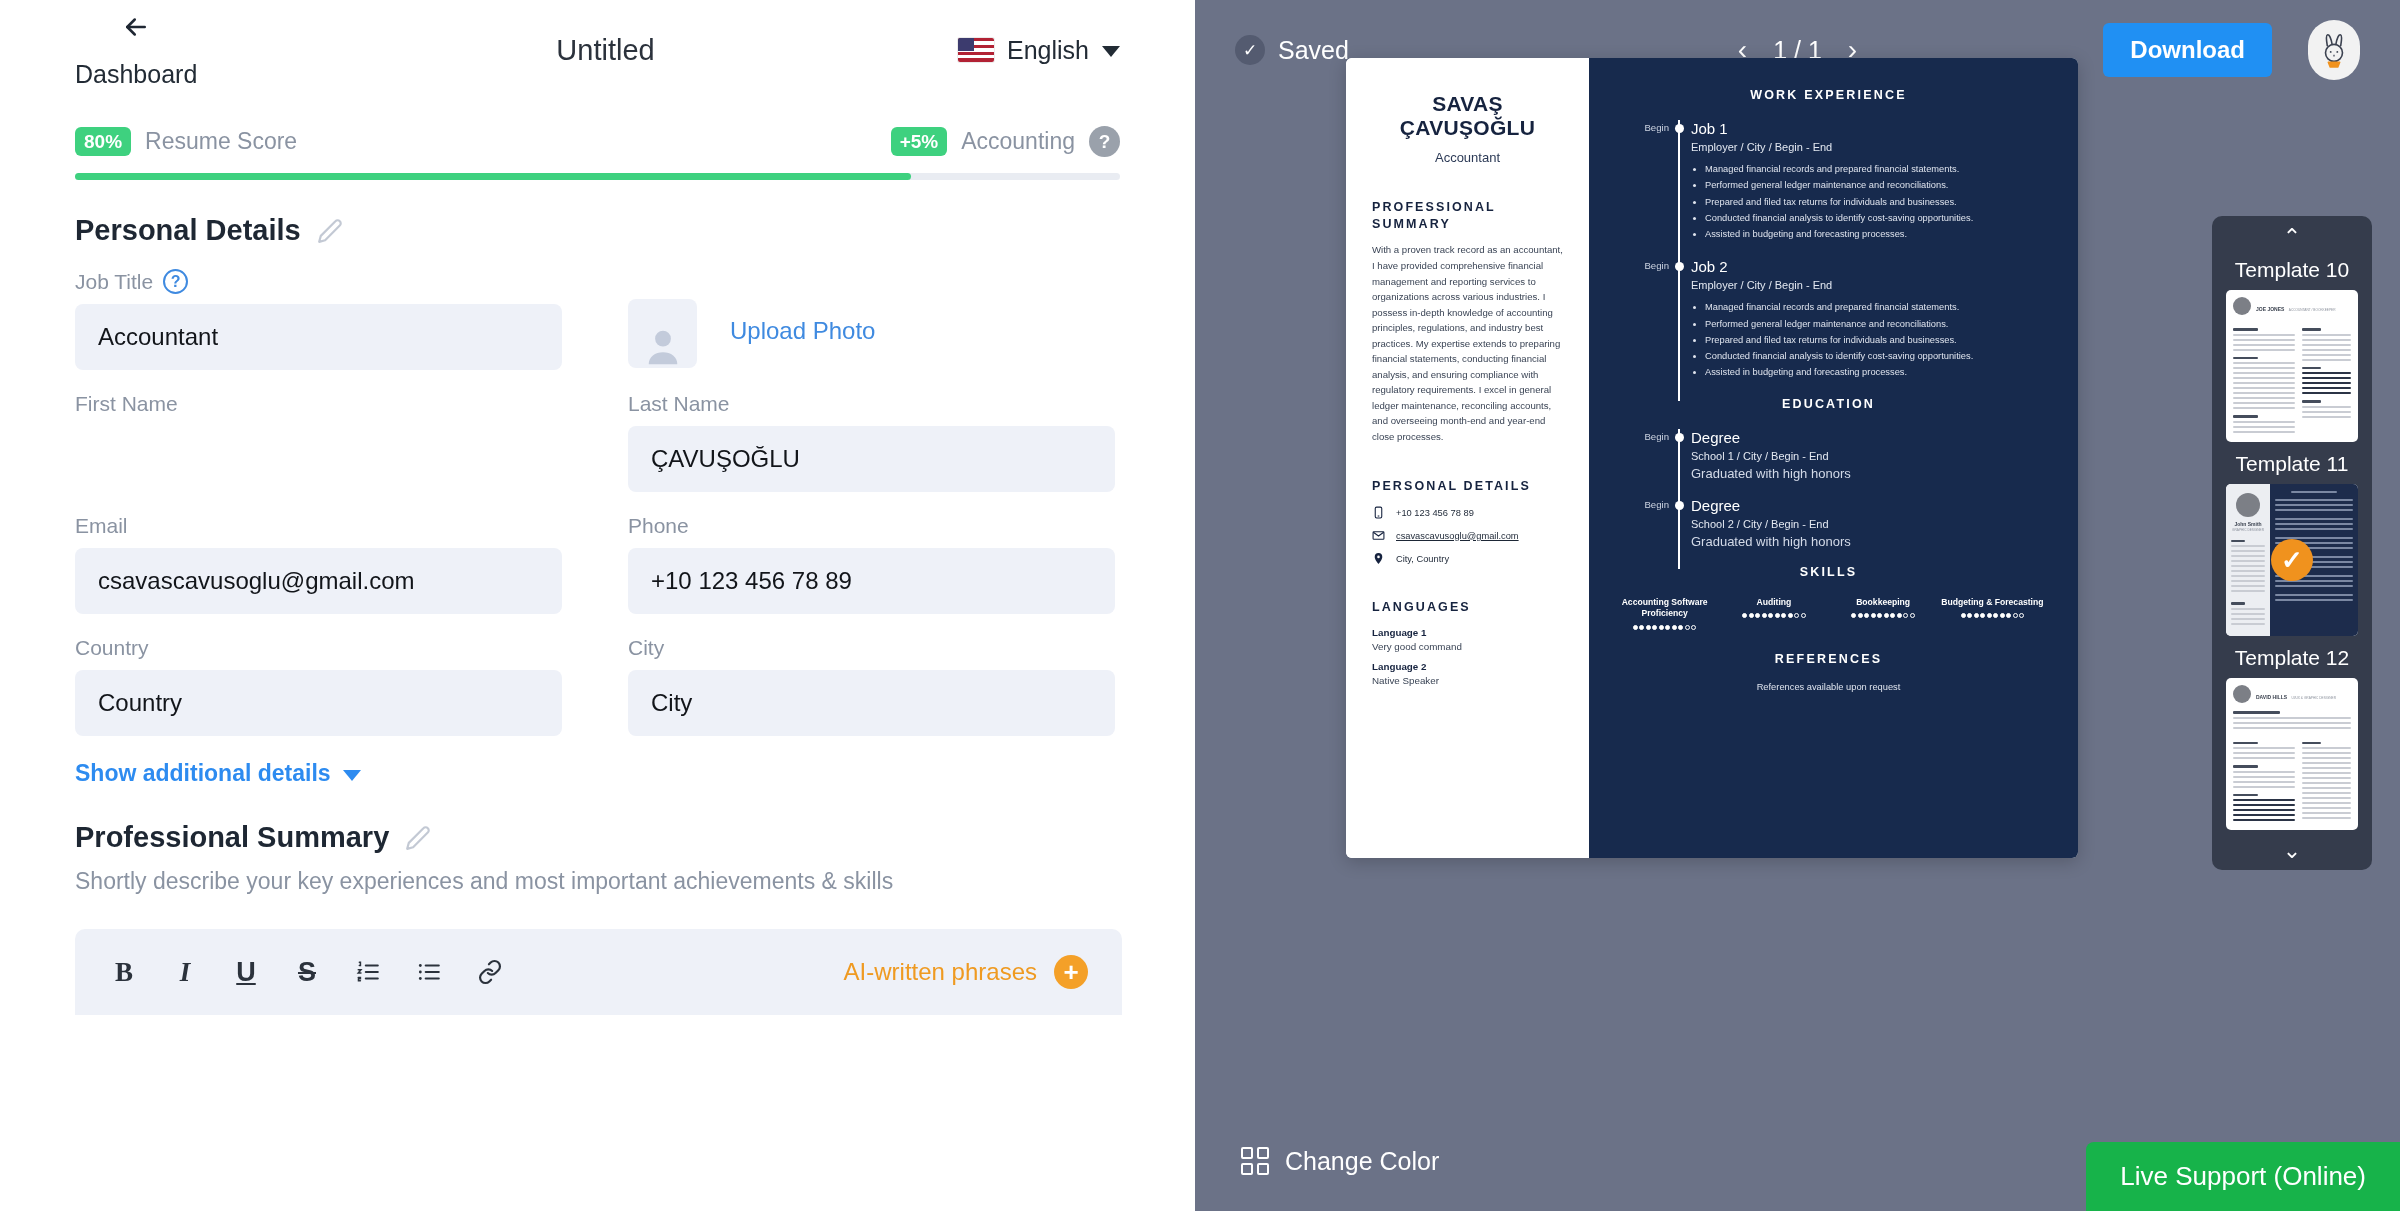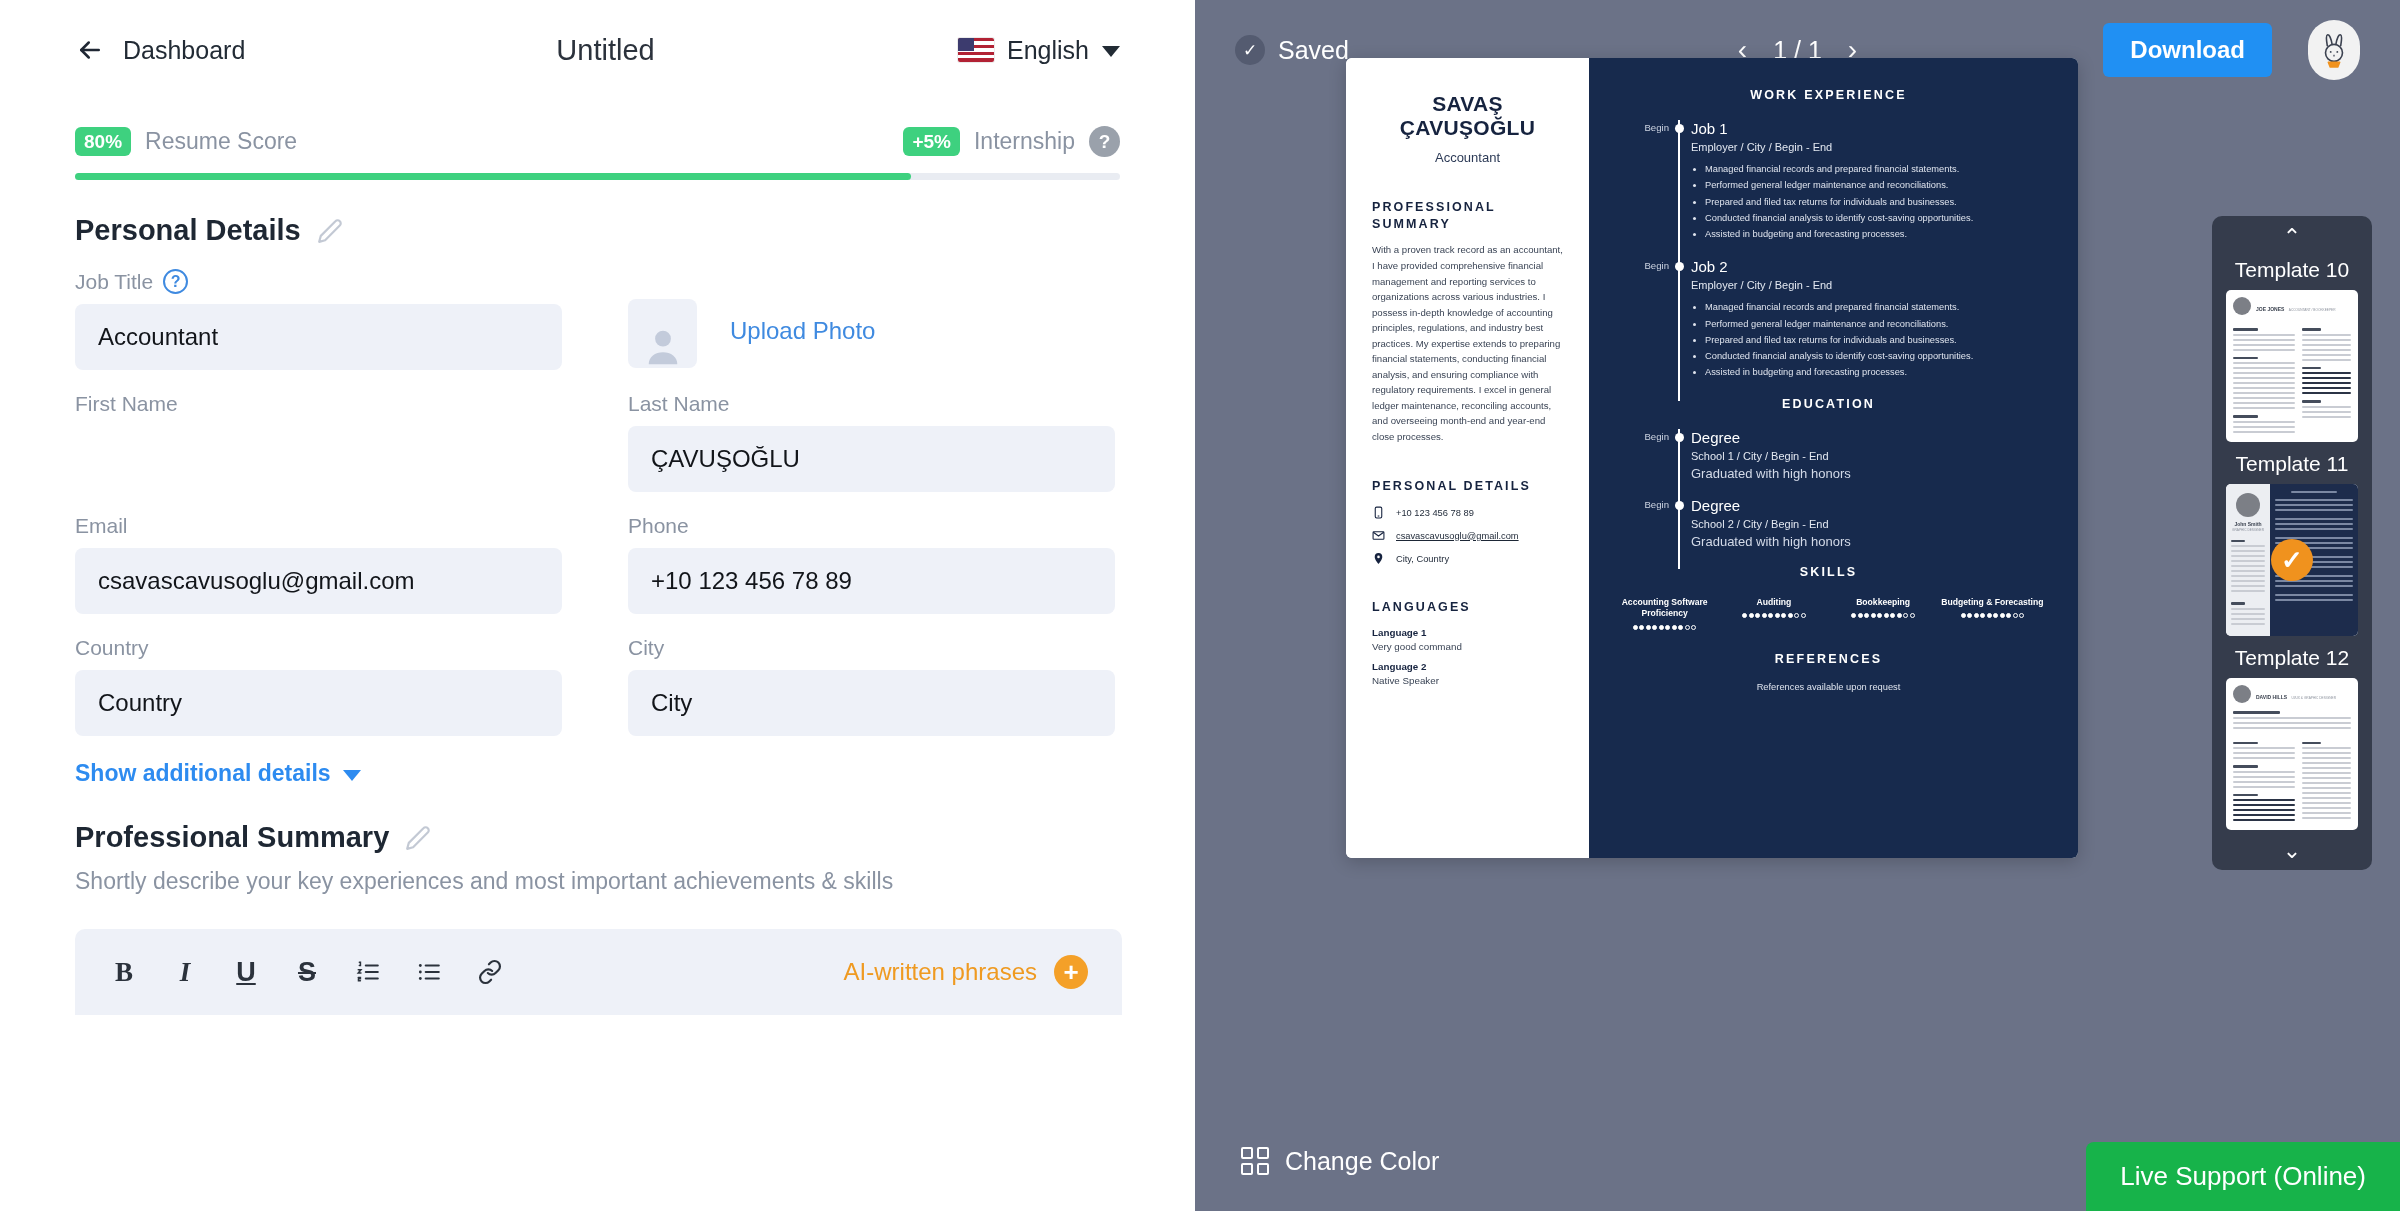--- a/index.html
+++ b/index.html
@@ -20,21 +20,21 @@
     flex: 0 0 1195px;
   }
   .editor-inner { padding: 0 75px; }
 
   .ed-topbar {
     height: 100px;
     display: flex; align-items: center;
     padding: 0 75px;
     position: relative;
   }
-  .back-wrap { display: flex; align-items: center; gap: 18px; cursor: pointer; }
+  .back-wrap { display: flex; align-items: center; gap: 18px; cursor: pointer; flex-direction: column; }
   .back-arrow { width: 30px; height: 30px; color: #1f2733; }
   .back-label { font-size: 25px; color: #222b35; }
   .doc-title {
     position: absolute; left: 16px; right: 0; text-align: center;
     font-size: 29px; color: #2b323c; pointer-events: none;
   }
   .lang-wrap {
     margin-left: auto; display: flex; align-items: center; gap: 13px; cursor: pointer;
     position: relative; z-index: 2;
   }
@@ -260,21 +260,21 @@
       </div>
     </div>
 
     <div class="editor-inner">
 
       <div class="score-row">
         <span class="badge">80%</span>
         <span class="score-label">Resume Score</span>
         <span class="score-right">
           <span class="badge">+5%</span>
-          <span class="internship-label">Internship</span>
+          <span class="internship-label">Accounting</span>
           <span class="q-mark">?</span>
         </span>
       </div>
       <div class="progress-track">
         <div class="progress-fill" style="width: 80%;"></div>
       </div>
 
       <div class="section-head">
         <span class="section-title">Personal Details</span>
         <span class="pencil">

